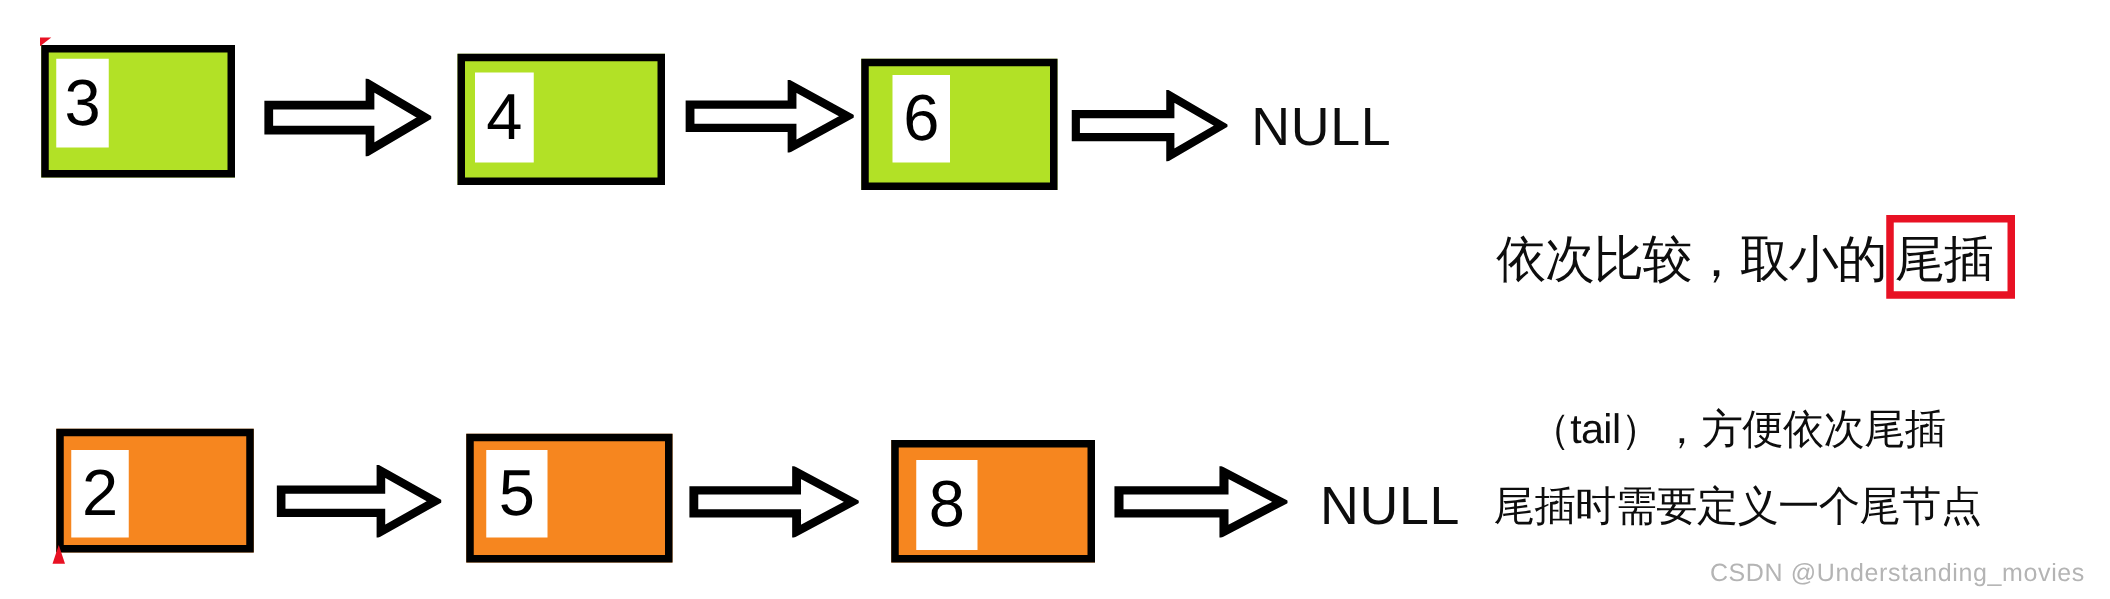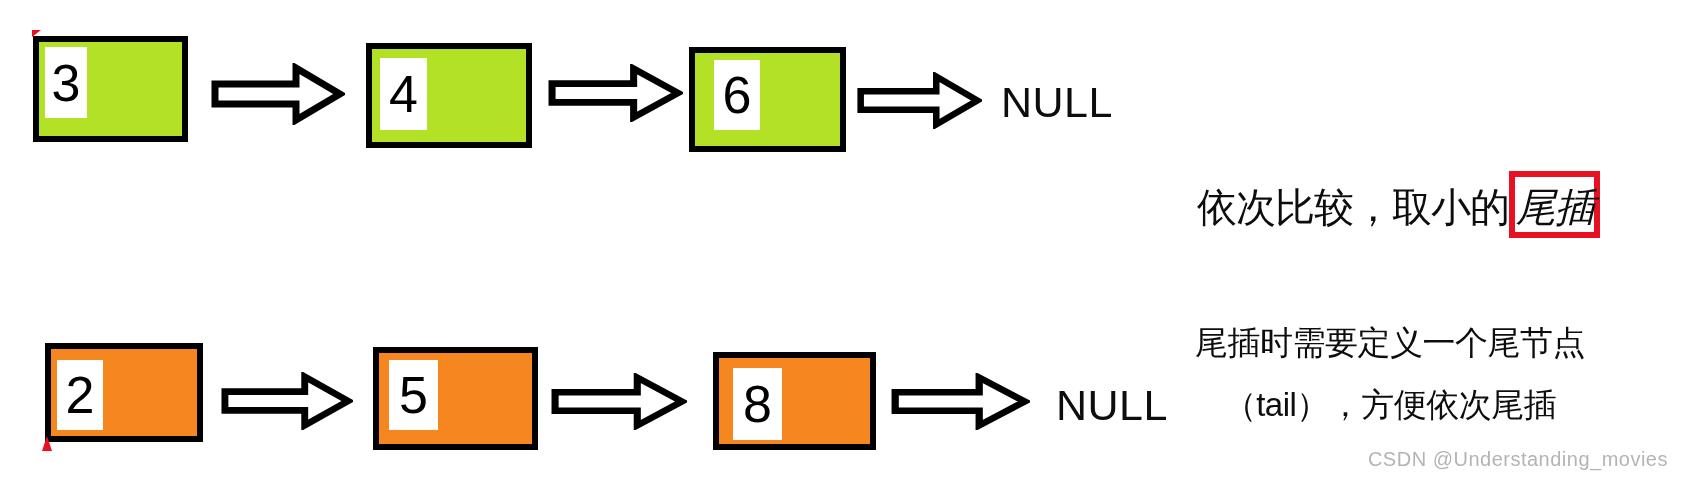--- a/index.html
+++ b/index.html
@@ -43,22 +43,21 @@
   .anno-top{
     position:absolute;
     left:1197px;top:180px;
     font-size:40px;
     letter-spacing:-1px;
     color:var(--ink);
     white-space:nowrap;
   }
   .hl{
     border:6px solid var(--red);
-    padding:8px 0 3px 1px;
-    font-style:italic;
+    padding:8px 12px 3px 1px;
   }
   .anno-bottom{
     position:absolute;
     left:1130px;top:312px;
     width:520px;
     font-size:33px;
     letter-spacing:-0.5px;
     line-height:62px;
     text-align:center;
     color:var(--ink);
@@ -139,22 +138,22 @@
 
   <svg class="arrow" style="left:890px;top:373px" width="140" height="57" viewBox="0 0 135 62" preserveAspectRatio="none">
     <path d="M5 21 L86 21 L86 5 L130 31 L86 57 L86 41 L5 41 Z" fill="#ffffff" stroke="#000000" stroke-width="7" stroke-linejoin="miter"></path>
   </svg>
 
   <div class="null-label" style="left:1056px;top:384px">NULL</div>
 
   <div class="anno-top"><span>依次比较，取小的</span><span class="hl">尾插</span></div>
 
   <div class="anno-bottom">
+    <div>（tail），方便依次尾插</div>
     <div>尾插时需要定义一个尾节点</div>
-    <div>（tail），方便依次尾插</div>
   </div>
 
   <div class="mark-a"></div>
   <div class="mark-b"></div>
 
   <div class="watermark">CSDN @Understanding_movies</div>
 
 </div>
 
 </body></html>

